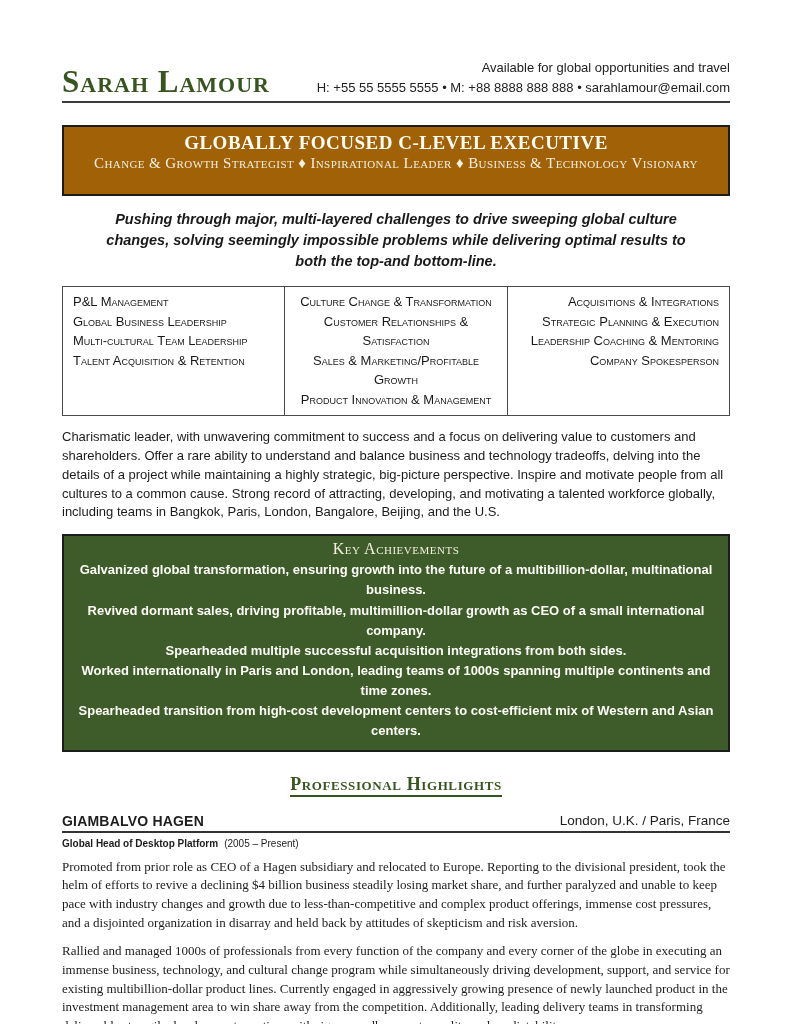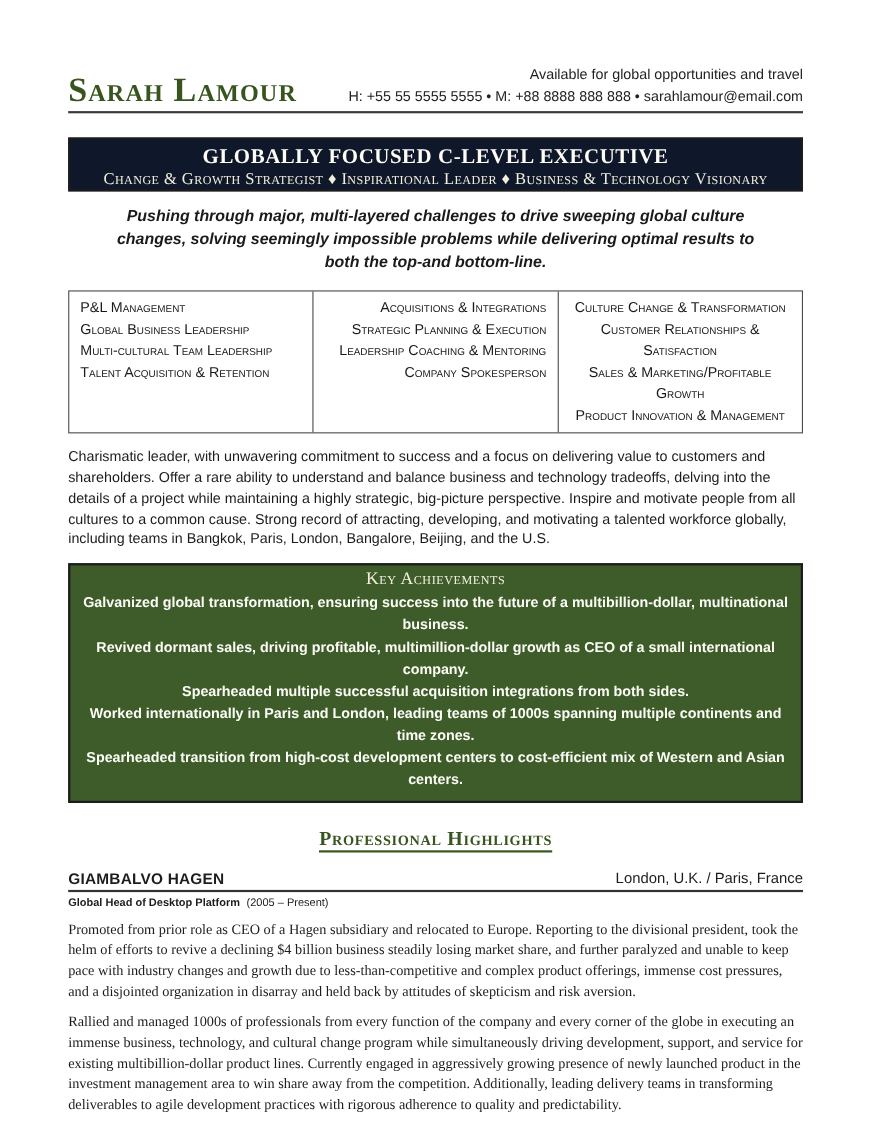--- a/index.html
+++ b/index.html
@@ -37,24 +37,24 @@
   .contact-block {
     text-align: right;
     font-size: 13px;
     line-height: 1.5;
     color: #222;
   }
 
   
   .banner {
     margin-top: 22px;
-    background: #0f172a;
+    background: #a16207;
     border: 2px solid #1c1c1c;
     text-align: center;
-    padding: 5px 6px 0 6px;
+    padding: 5px 6px 22px 6px;
     color: #ffffff;
   }
   .banner-title {
     font-family: "Liberation Serif", serif;
     font-weight: bold;
     font-size: 19px;
     letter-spacing: 0.5px;
     color: #fdfcf5;
   }
   .banner-subtitle {
@@ -179,39 +179,39 @@
 
   <div class="tagline">Pushing through major, multi-layered challenges to drive sweeping global culture changes, solving seemingly impossible problems while delivering optimal results to both the top-and bottom-line.</div>
 
   <div class="skills">
     <div class="skills-col align-left">
       <div>P&amp;L Management</div>
       <div>Global Business Leadership</div>
       <div>Multi-cultural Team Leadership</div>
       <div>Talent Acquisition &amp; Retention</div>
     </div>
+    <div class="skills-col align-center">
+      <div>Culture Change &amp; Transformation</div>
+      <div>Customer Relationships &amp; Satisfaction</div>
+      <div>Sales &amp; Marketing/Profitable Growth</div>
+      <div>Product Innovation &amp; Management</div>
+    </div>
     <div class="skills-col align-right">
       <div>Acquisitions &amp; Integrations</div>
       <div>Strategic Planning &amp; Execution</div>
       <div>Leadership Coaching &amp; Mentoring</div>
       <div>Company Spokesperson</div>
     </div>
-    <div class="skills-col align-center">
-      <div>Culture Change &amp; Transformation</div>
-      <div>Customer Relationships &amp; Satisfaction</div>
-      <div>Sales &amp; Marketing/Profitable Growth</div>
-      <div>Product Innovation &amp; Management</div>
-    </div>
   </div>
 
   <p class="para summary">Charismatic leader, with unwavering commitment to success and a focus on delivering value to customers and shareholders. Offer a rare ability to understand and balance business and technology tradeoffs, delving into the details of a project while maintaining a highly strategic, big-picture perspective.  Inspire and motivate people from all cultures to a common cause. Strong record of attracting, developing, and motivating a talented workforce globally, including teams in Bangkok, Paris, London, Bangalore, Beijing, and the U.S.</p>
 
   <div class="key-achievements">
     <div class="ka-title">Key Achievements</div>
-    <div class="ka-item">Galvanized global transformation, ensuring success into the future of a multibillion-dollar, multinational business.</div>
+    <div class="ka-item">Galvanized global transformation, ensuring growth into the future of a multibillion-dollar, multinational business.</div>
     <div class="ka-item">Revived dormant sales, driving profitable, multimillion-dollar growth as CEO of a small international company.</div>
     <div class="ka-item">Spearheaded multiple successful acquisition integrations from both sides.</div>
     <div class="ka-item">Worked internationally in Paris and London, leading teams of 1000s spanning multiple continents and time zones.</div>
     <div class="ka-item">Spearheaded transition from high-cost development centers to cost-efficient mix of Western and Asian centers.</div>
   </div>
 
   <div class="section-heading">
     <span>Professional Highlights</span>
   </div>
 

